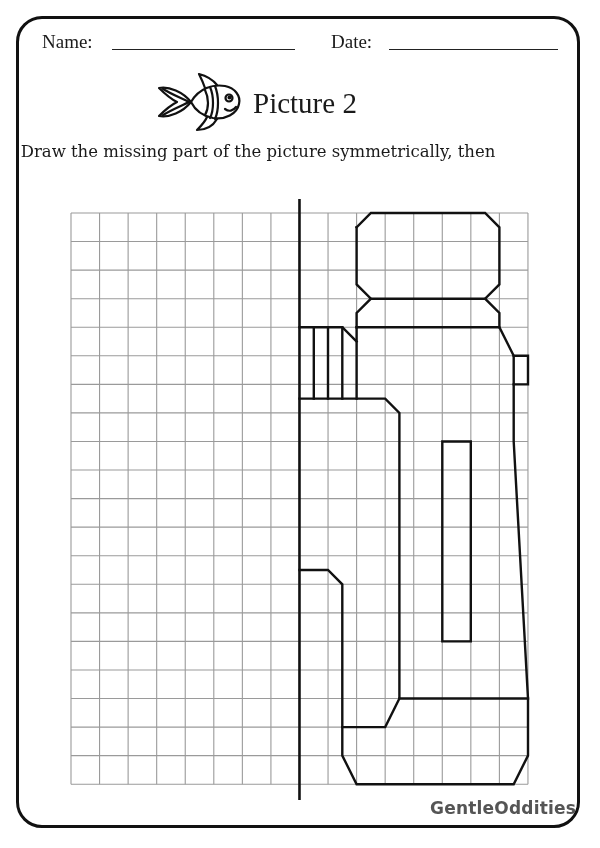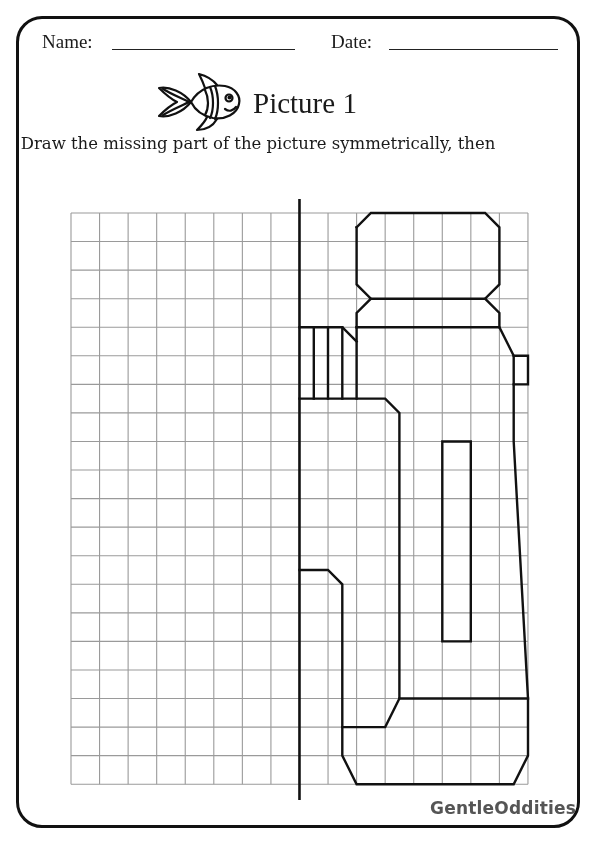--- a/index.html
+++ b/index.html
@@ -3,21 +3,21 @@
 <meta charset="utf-8">
 <style>
   html, body { margin:0; padding:0; background:#ffffff; }
   body { width:600px; height:848px; position:relative; overflow:hidden; font-family:"DejaVu Serif", serif; color:#1a1a1a; }
   .frame { position:absolute; left:16px; top:16px; width:564px; height:812px; border:3px solid #111; border-radius:26px; box-sizing:border-box; }
   .field-label { position:absolute; top:31px; font-family:"Liberation Serif", serif; font-size:19px; line-height:22px; color:#1a1a1a; }
   .field-line { position:absolute; top:49px; height:0; border-top:1.5px solid #222; }
   .title-row { position:absolute; top:72px; left:155px; height:62px; width:260px; }
   .title-text { position:absolute; left:98px; top:14px; font-family:"Liberation Serif", serif; font-size:29px; line-height:34px; color:#1a1a1a; white-space:nowrap; }
   .fish { position:absolute; left:0; top:0; }
-  .instructions { position:absolute; top:132px; left:0; width:516px; text-align:center; font-family:"DejaVu Serif", serif; font-size:16.5px; line-height:24px; color:#1a1a1a; }
+  .instructions { position:absolute; top:140px; left:0; width:516px; text-align:center; font-family:"DejaVu Serif", serif; font-size:16.5px; line-height:24px; color:#1a1a1a; }
   .instructions div { white-space:nowrap; }
   svg.grid { position:absolute; left:0; top:0; }
   .brand { position:absolute; left:430px; top:798px; font-family:"DejaVu Sans", sans-serif; font-weight:700; font-size:17px; color:#555; letter-spacing:0.2px; white-space:nowrap; }
 </style>
 </head>
 <body>
 
 <div class="frame"></div>
 
 <span class="field-label" style="left:42px;">Name:</span>
@@ -42,21 +42,21 @@
       <path d="M50 18 C 54 26, 54 36, 50 43"></path>
       <path d="M55 15 C 59 24, 59 38, 55 46"></path>
       <path d="M60 14 C 64 24, 64 38, 60 47"></path>
 
       <circle cx="74" cy="26" r="3.5"></circle>
       <circle cx="74.5" cy="25.5" r="1" fill="#111"></circle>
 
       <path d="M70 37 C 74 40, 78 39, 81 35"></path>
     </g>
   </svg>
-  <span class="title-text">Picture 1</span>
+  <span class="title-text">Picture 2</span>
 </div>
 
 <div class="instructions">
   <div>Draw the missing part of the picture symmetrically, then</div>
 </div>
 
 <svg class="grid" width="600" height="848" viewBox="0 0 600 848">
   <g id="grid-lines" stroke="#9a9a9a" stroke-width="1.1">
       <line x1="71" x2="71" y1="213" y2="784.1999999999999"></line>
       <line x1="99.56" x2="99.56" y1="213" y2="784.1999999999999"></line>

